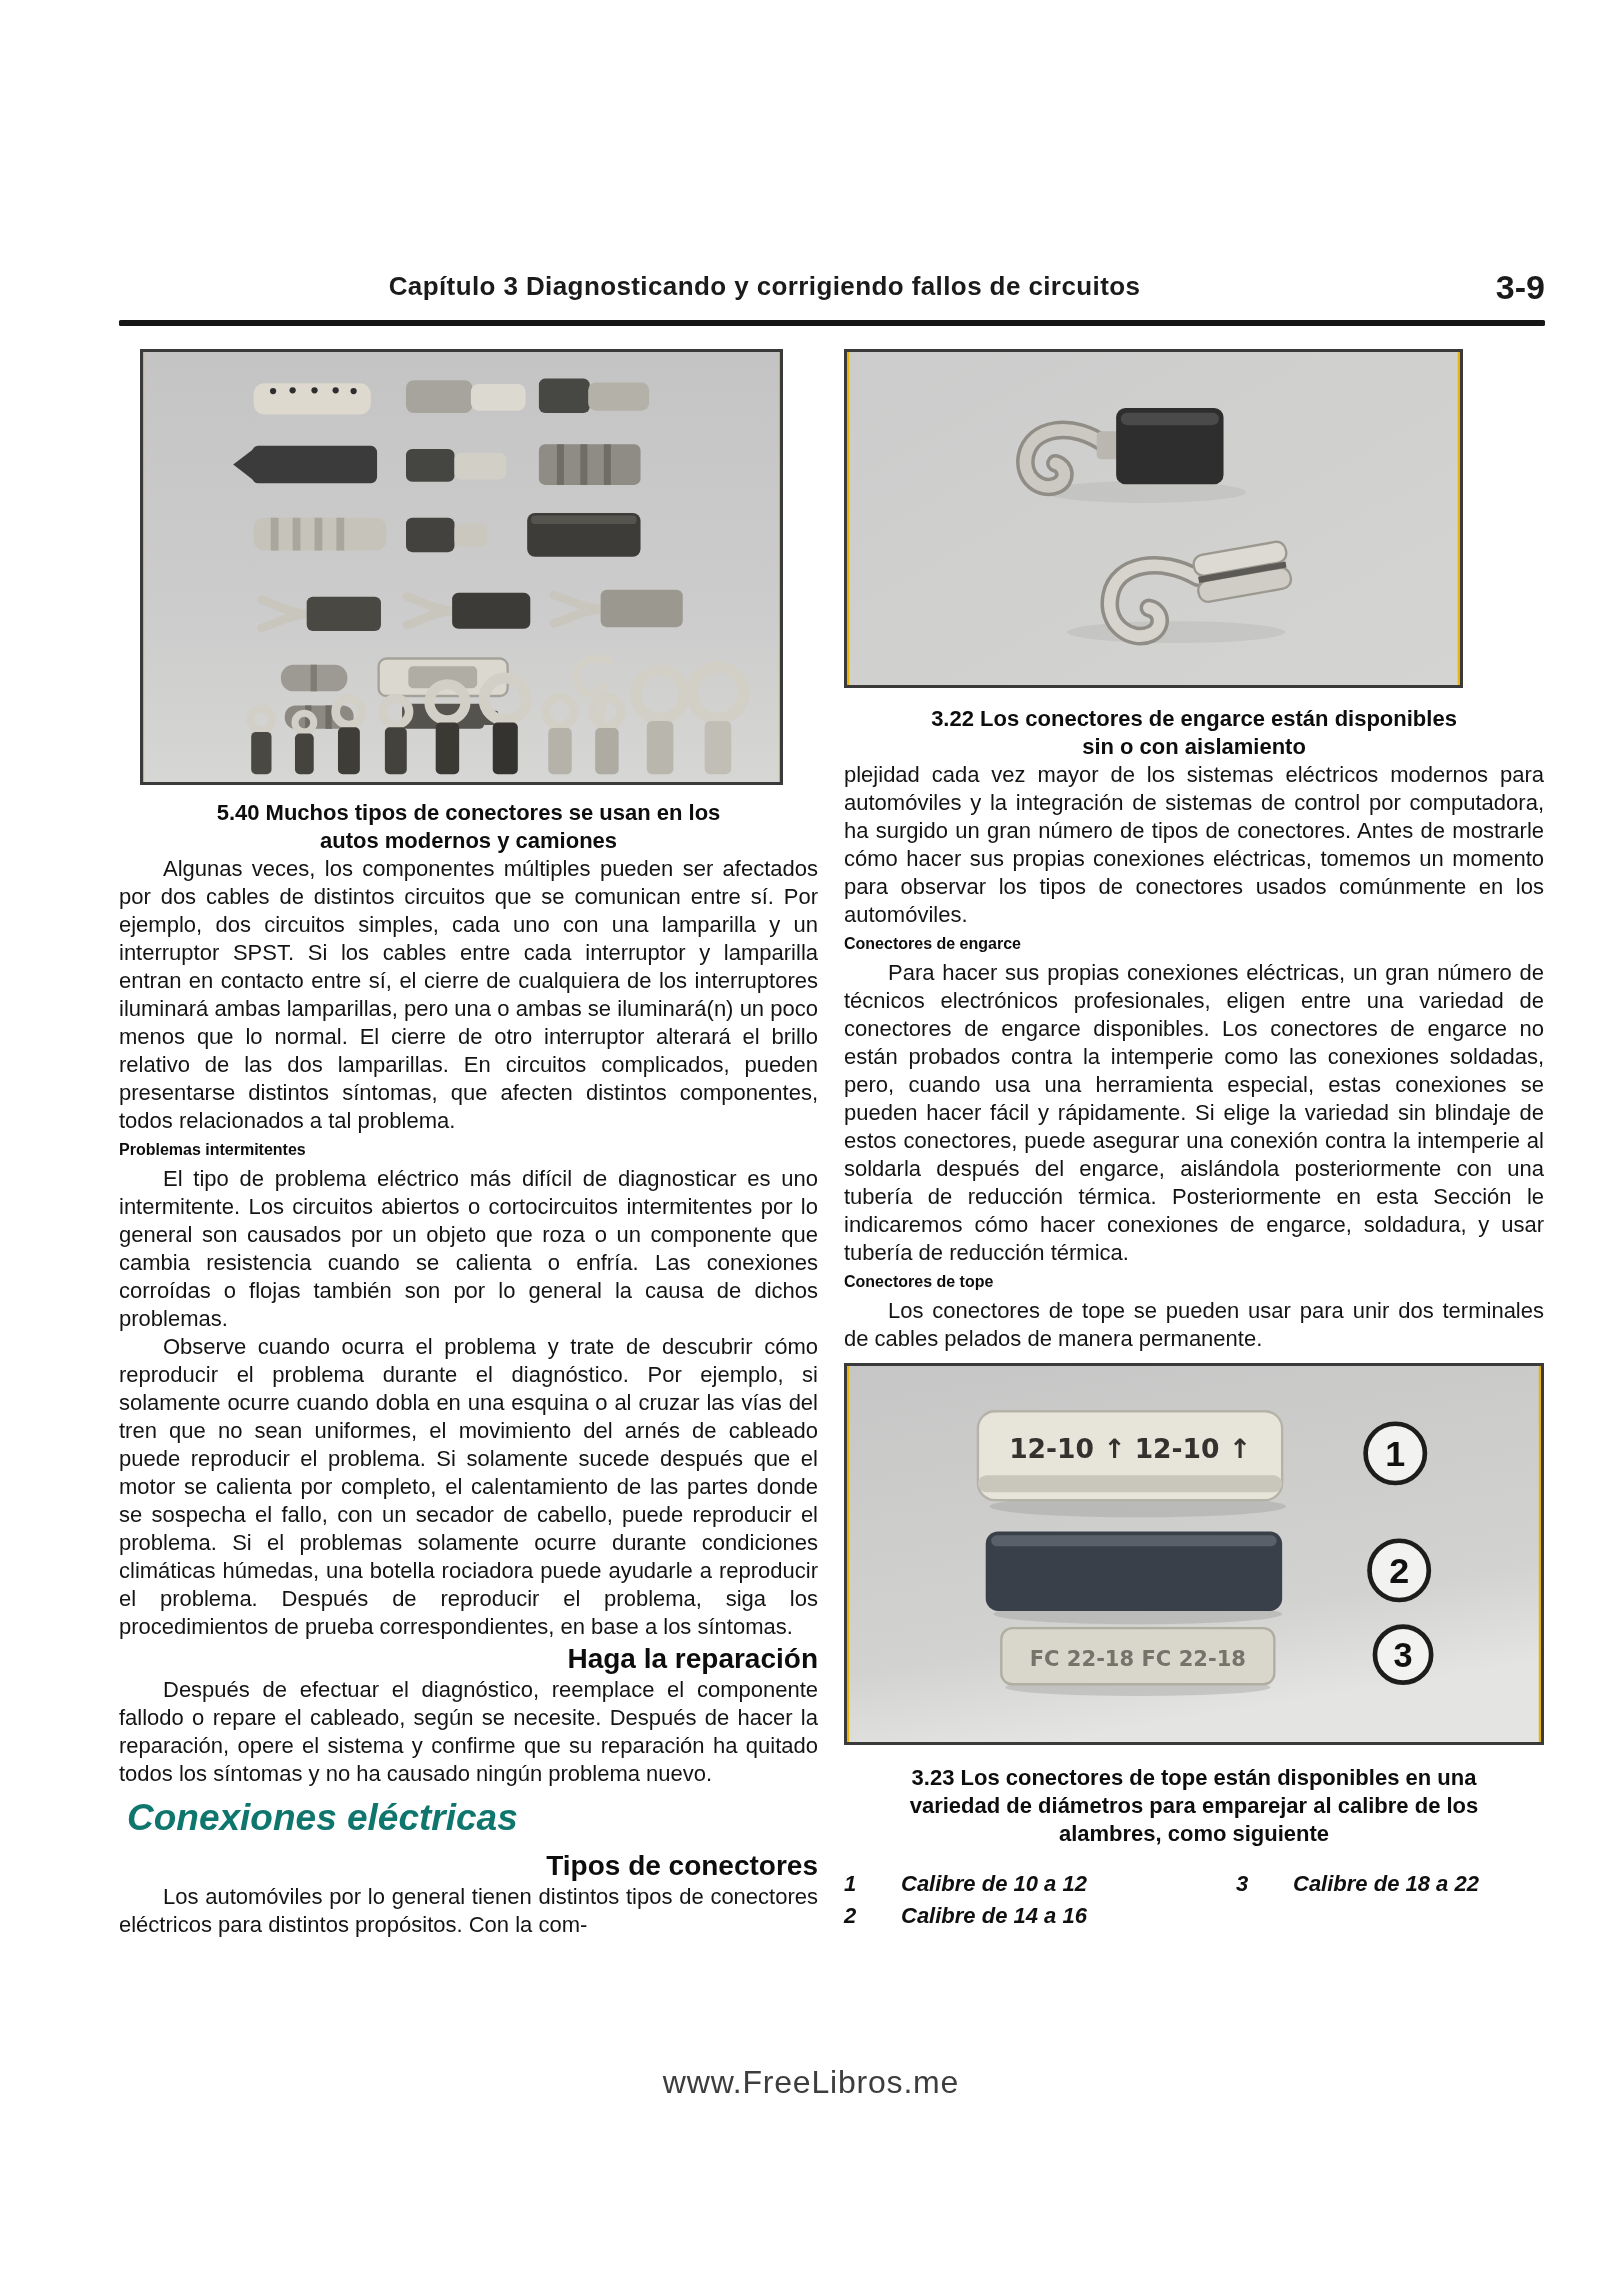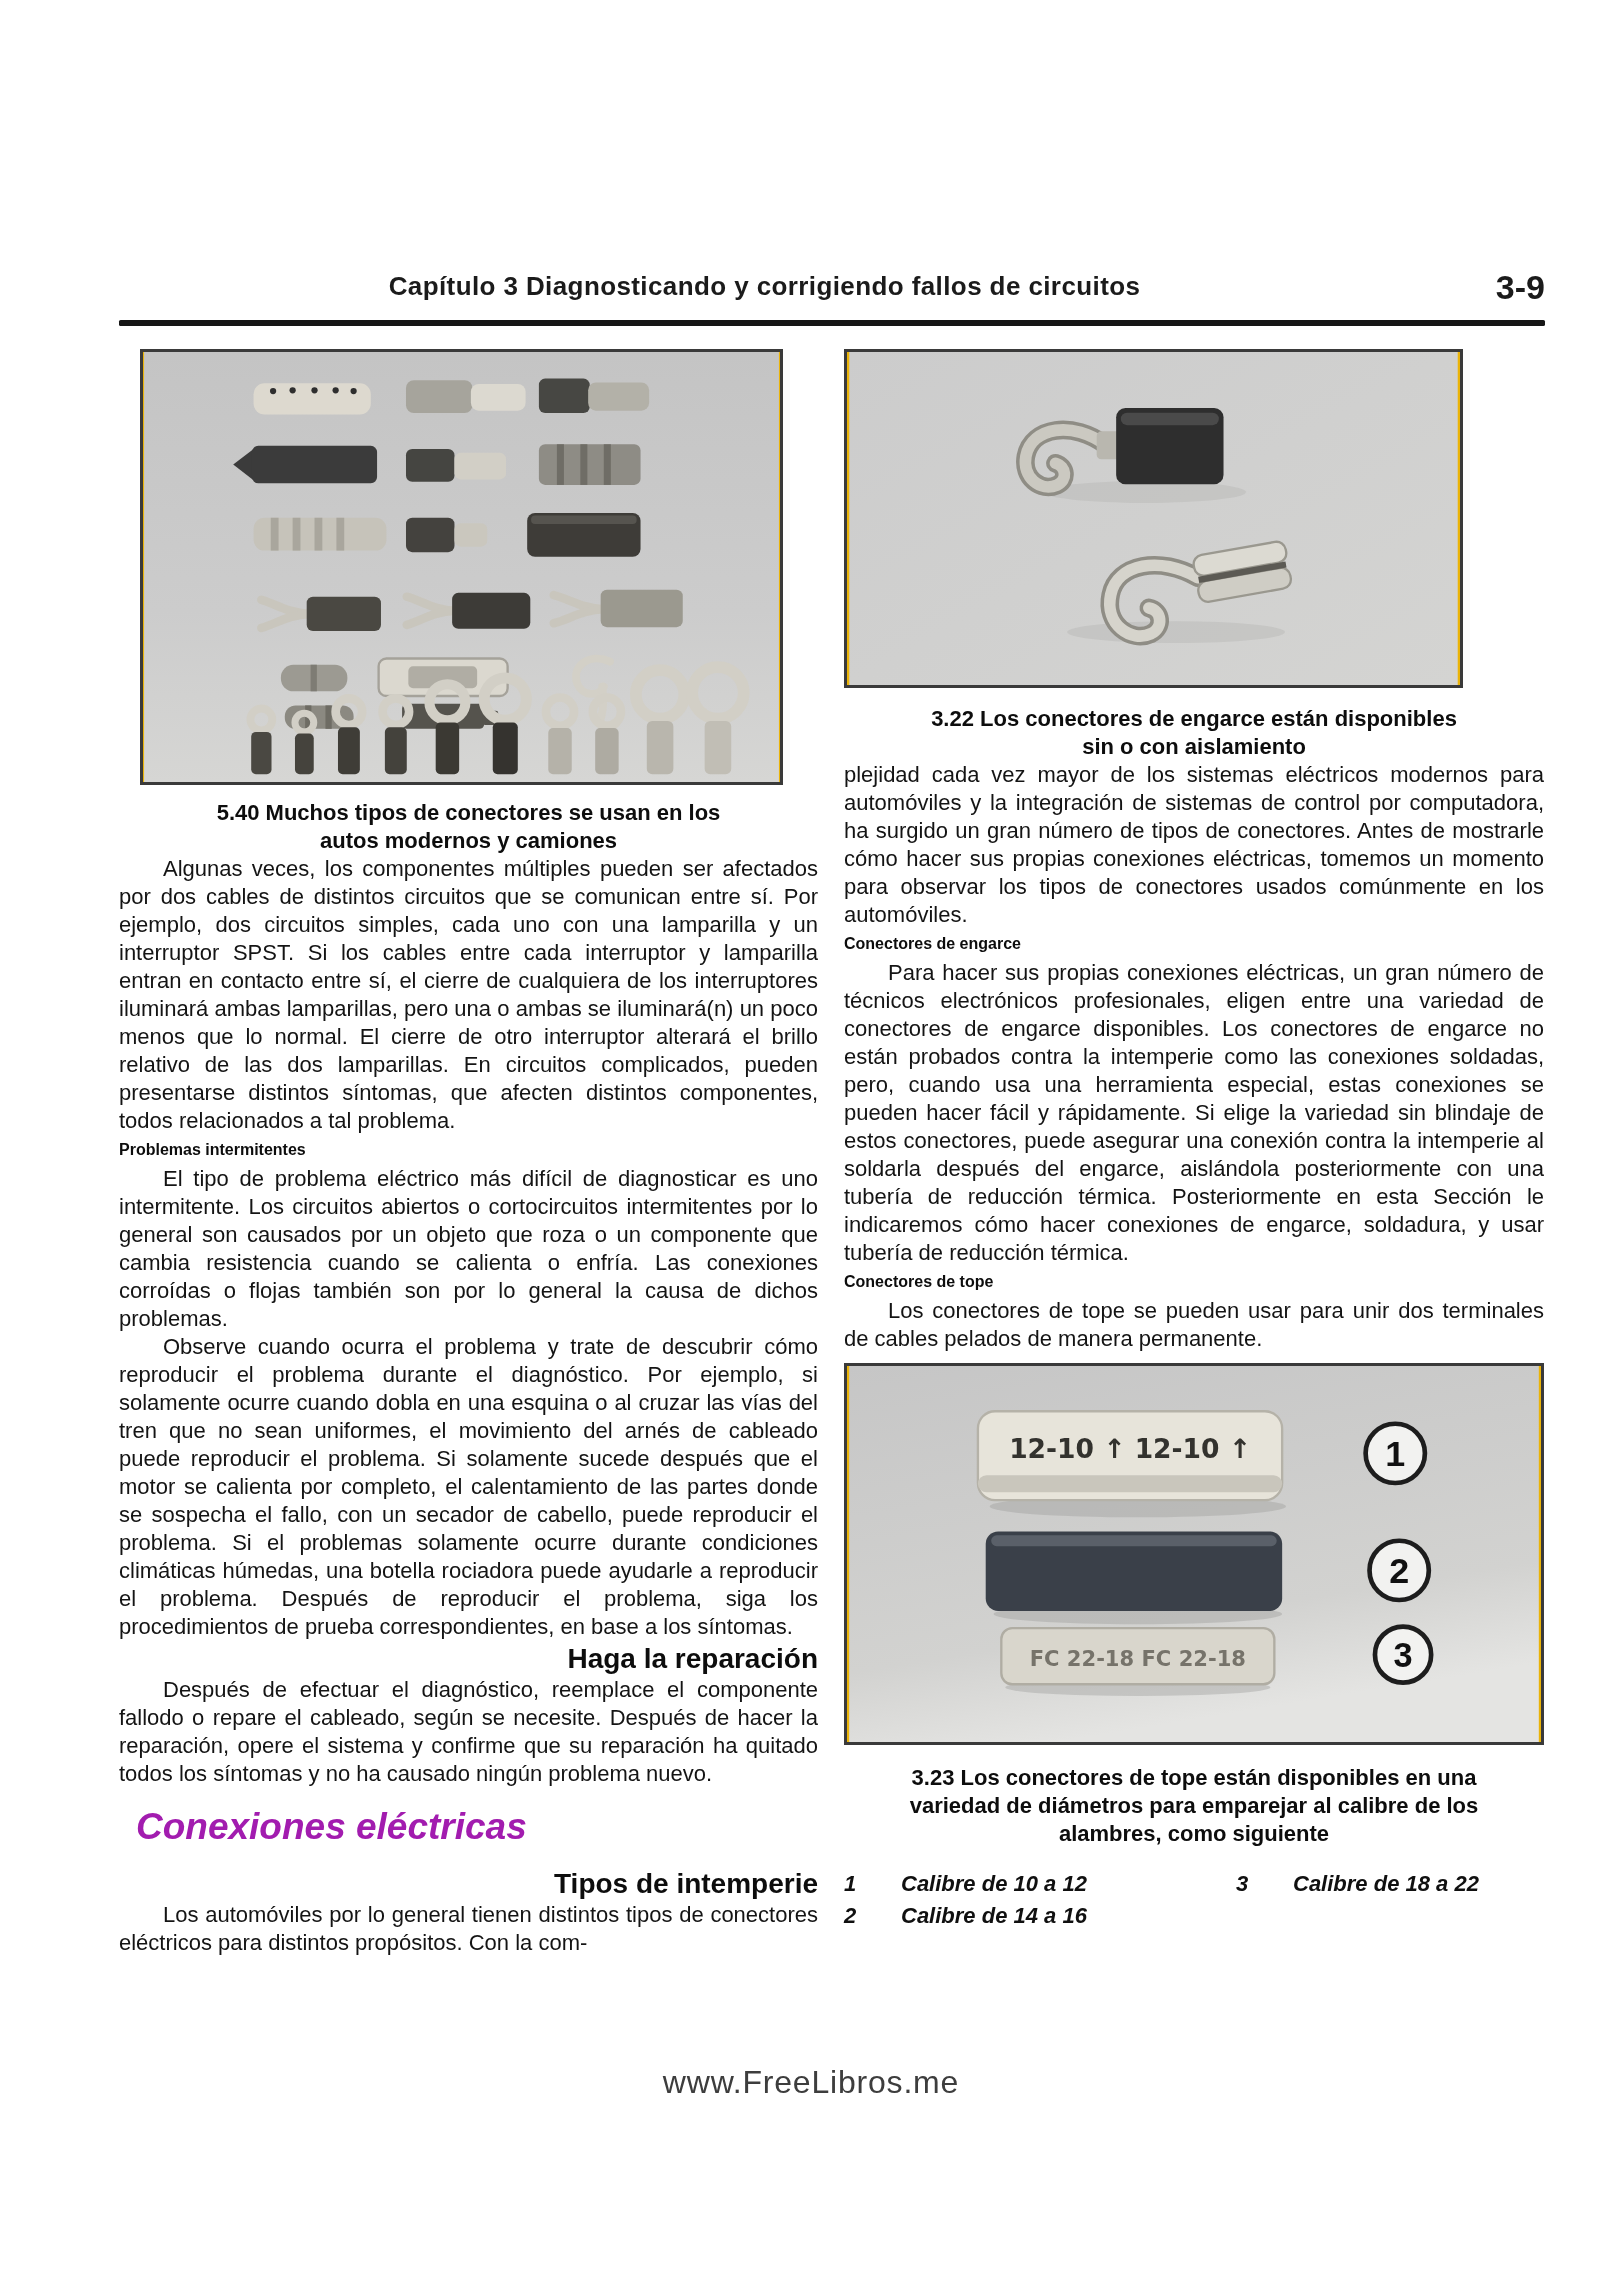--- a/index.html
+++ b/index.html
@@ -38,21 +38,21 @@
   }
   p.body.noindent{text-indent:0;}
   p.body + p.body{margin-top:0;}
   h3.sub{
     margin:0;font-size:16px;line-height:30px;font-weight:bold;color:#0d0d0d;
   }
   h2.mid{
     margin:0;font-size:28px;line-height:35px;font-weight:bold;color:#0d0d0d;text-align:right;
   }
   h1.big{
-    margin:17px;font-size:37px;line-height:44px;font-weight:bold;font-style:italic;color:#a21caf;
+    margin:8px;font-size:37px;line-height:44px;font-weight:bold;font-style:italic;color:#0f766e;
   }
   
   .figure{
     border:3.2px solid #3a3a3a;background:#eab308;box-sizing:border-box;
   }
   .fig321{margin-left:20.6px;width:643px;height:436px;}
   .fig322{width:619px;height:339px;}
   .fig323{margin-top:9.5px;width:700px;height:382px;}
   .figure svg{display:block;width:100%;height:100%;}
   .caption{
@@ -197,21 +197,21 @@
 
     <p class="body mt-p-after-h">El tipo de problema eléctrico más difícil de diagnosticar es uno intermitente. Los circuitos abiertos o cortocircuitos intermitentes por lo general son causados por un objeto que roza o un componente que cambia resistencia cuando se calienta o enfría. Las conexiones corroídas o flojas también son por lo general la causa de dichos problemas.</p>
     <p class="body">Observe cuando ocurra el problema y trate de descubrir cómo reproducir el problema durante el diagnóstico. Por ejemplo, si solamente ocurre cuando dobla en una esquina o al cruzar las vías del tren que no sean uniformes, el movimiento del arnés de cableado puede reproducir el problema. Si solamente sucede después que el motor se calienta por completo, el calentamiento de las partes donde se sospecha el fallo, con un secador de cabello, puede reproducir el problema. Si el problemas solamente ocurre durante condiciones climáticas húmedas, una botella rociadora puede ayudarle a reproducir el problema. Después de reproducir el problema, siga los procedimientos de prueba correspondientes, en base a los síntomas.</p>
 
     <h2 class="mid mt-h2">Haga la reparación</h2>
 
     <p class="body mt-p-after-h">Después de efectuar el diagnóstico, reemplace el componente fallodo o repare el cableado, según se necesite. Después de hacer la reparación, opere el sistema y confirme que su reparación ha quitado todos los síntomas y no ha causado ningún problema nuevo.</p>
 
     <h1 class="big mt-big">Conexiones eléctricas</h1>
 
-    <h2 class="mid mt-h">Tipos de intemperie</h2>
+    <h2 class="mid mt-h">Tipos de conectores</h2>
 
     <p class="body mt-p-after-h">Los automóviles por lo general tienen distintos tipos de conectores eléctricos para distintos propósitos. Con la com-</p>
   </div>
 
   <div class="col col-right">
 
     <div class="figure fig322">
       <svg viewBox="0 0 782 428">
         <defs>
           <linearGradient id="bg322" x1="0" y1="0" x2="1" y2="1">

